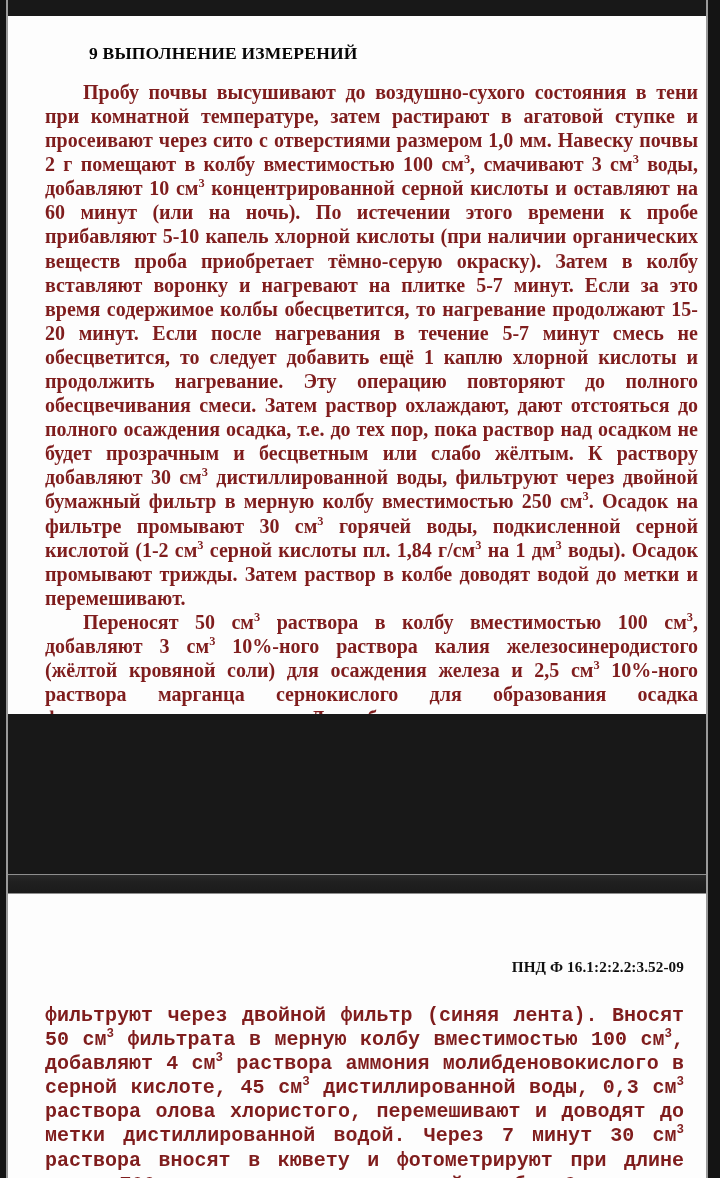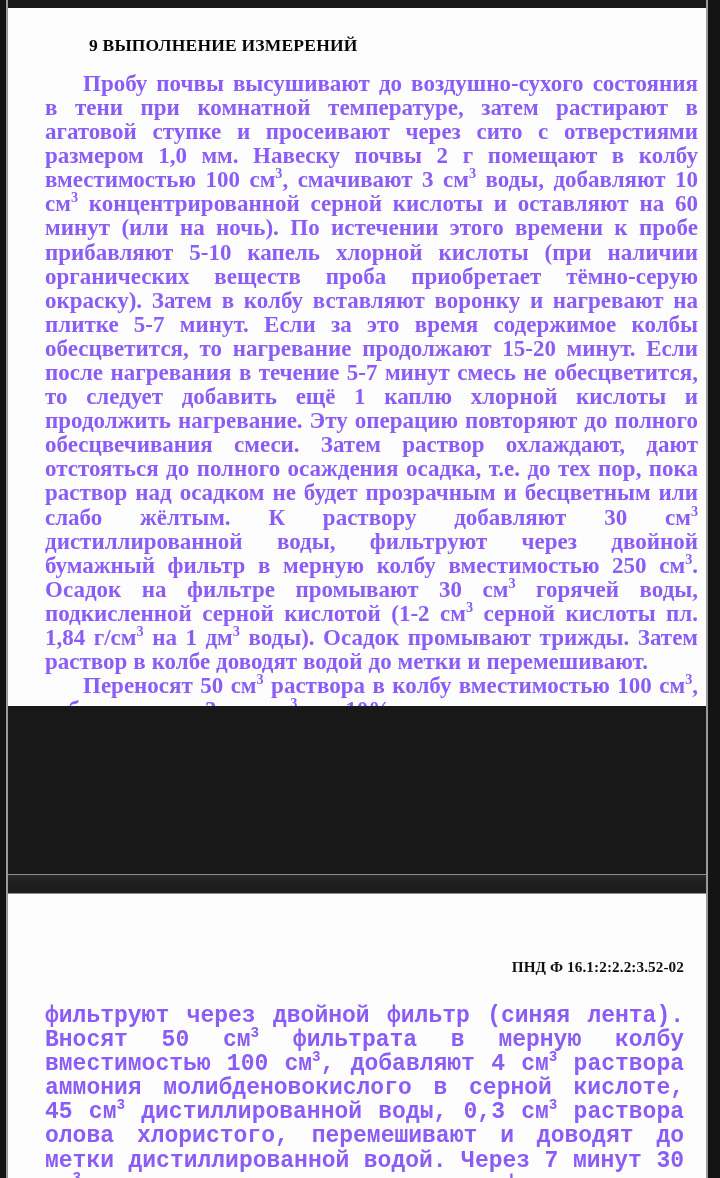--- a/index.html
+++ b/index.html
@@ -46,21 +46,21 @@
   .page-edge-line.right { right: 12px; }
 
   
   .sheet {
     position: absolute;
     left: 8px;
     right: 14px;
     background: #fdfdfd;
     overflow: hidden;
   }
-  .sheet-top    { top: 8px;     height: 698px; }
+  .sheet-top    { top: 16px;     height: 698px; }
   .sheet-bottom { top: 892px; height: 286px; }
 
   .sheet-inner {
     position: absolute;
     left: 37px;
     right: 8px;
     top: 0;
   }
 
   
@@ -75,24 +75,24 @@
     line-height: 1.25;
   }
 
   .body-block {
     margin: 0;
     padding-top: 15px;
   }
 
   p.para {
     margin: 0;
-    font-size: 23px;
+    font-size: 20px;
     font-weight: bold;
     line-height: 24.1px;
-    color: #8b5cf6;
+    color: #7f1d1d;
     text-align: justify;
     text-justify: inter-word;
     text-indent: 38px;
     word-spacing: 0.2px;
     -webkit-font-smoothing: none;
   }
   p.para.no-indent { text-indent: 0; }
 
   sup.unit {
     font-size: 0.62em;
@@ -166,20 +166,20 @@
       </div>
     </div>
 
     <div class="page-number">8</div>
   </div>
 
   <div class="page-separator"></div>
 
   <div class="sheet sheet-bottom">
 
-    <div class="doc-ref">ПНД Ф 16.1:2:2.2:3.52-02</div>
+    <div class="doc-ref">ПНД Ф 16.1:2:2.2:3.52-09</div>
 
     <div class="bottom-body">
       <p class="para no-indent" id="para-b0">фильтруют через двойной фильтр (синяя лента). Вносят 50 см<sup class="unit">3</sup> фильтрата в мерную колбу вместимостью 100 см<sup class="unit">3</sup>, добавляют 4 см<sup class="unit">3</sup> раствора аммония молибденовокислого в серной кислоте, 45 см<sup class="unit">3</sup>  дистиллированной  воды, 0,3 см<sup class="unit">3</sup> раствора олова хлористого, перемешивают и доводят до метки дистиллированной водой. Через 7 минут 30 см<sup class="unit">3</sup> раствора вносят в кювету и фотометрируют при длине волны 700 нм относительно холостой пробы. Содержание фосфат-ионов в пробе находят по градуировочному графику.</p>
     </div>
   </div>
 
 </div>
 
 </body></html>

